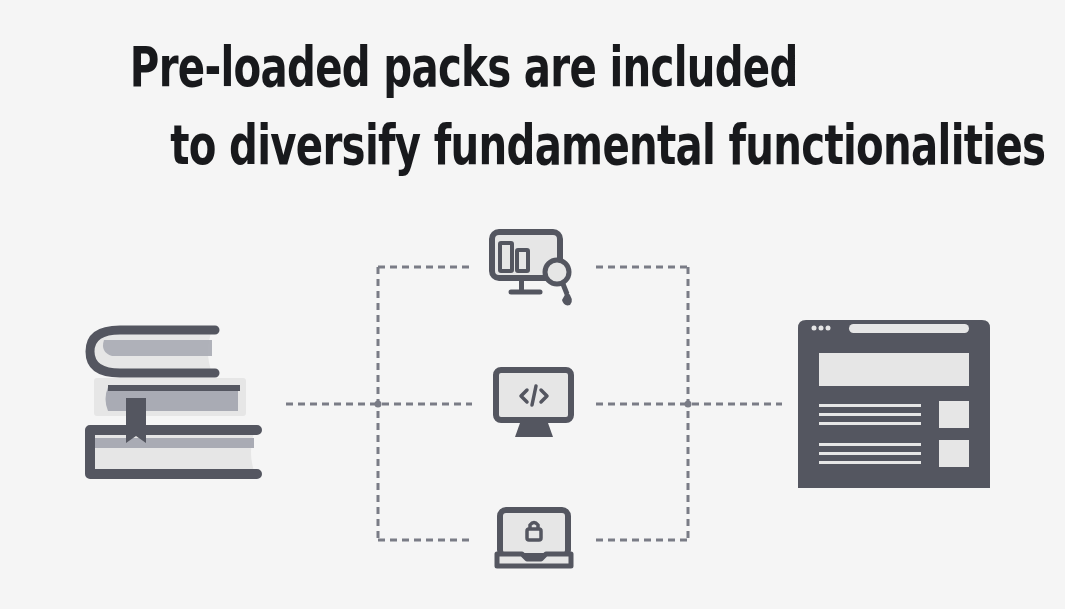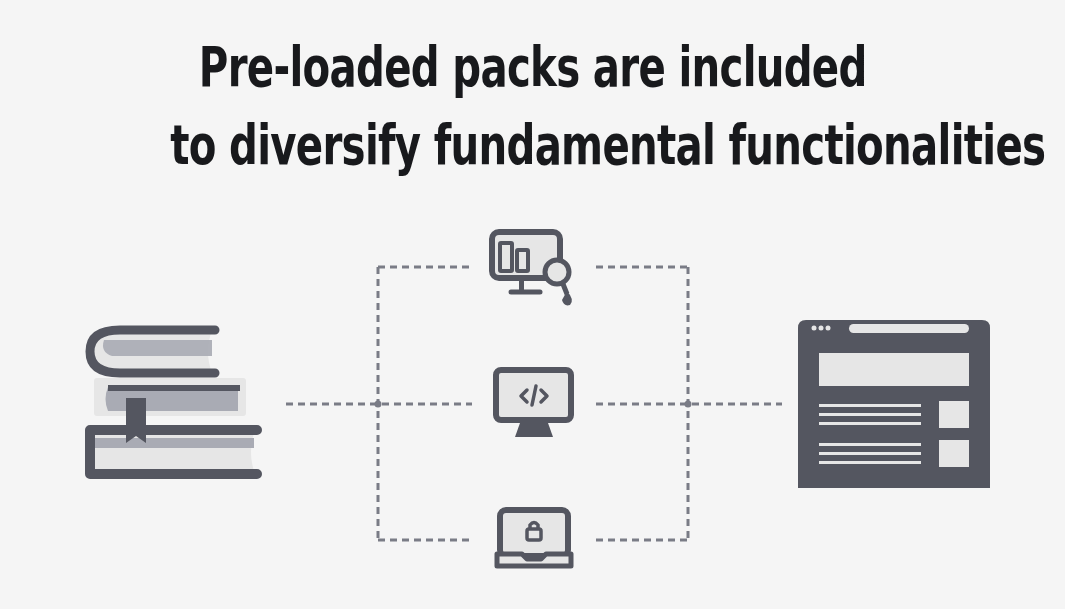--- a/index.html
+++ b/index.html
@@ -3,21 +3,21 @@
 <meta charset="utf-8">
 <style>
   html, body { margin: 0; padding: 0; }
   body {
     width: 1065px; height: 609px; overflow: hidden;
     background: #f5f5f5; position: relative;
     font-family: "Liberation Sans", sans-serif;
   }
   .title {
     position: absolute; left: 0; top: 28px; width: 1065px;
-    text-align: center; color: #18191c;
+    color: #18191c;
     font-family: "DejaVu Sans", sans-serif;
     font-weight: bold; font-size: 56px; line-height: 78px;
     letter-spacing: -1px;
   }
   .title span { display: inline-block; transform: scaleX(0.72); transform-origin: center; white-space: nowrap; }
   svg.diagram { position: absolute; left: 0; top: 0; }
 </style>
 </head>
 <body>
 

